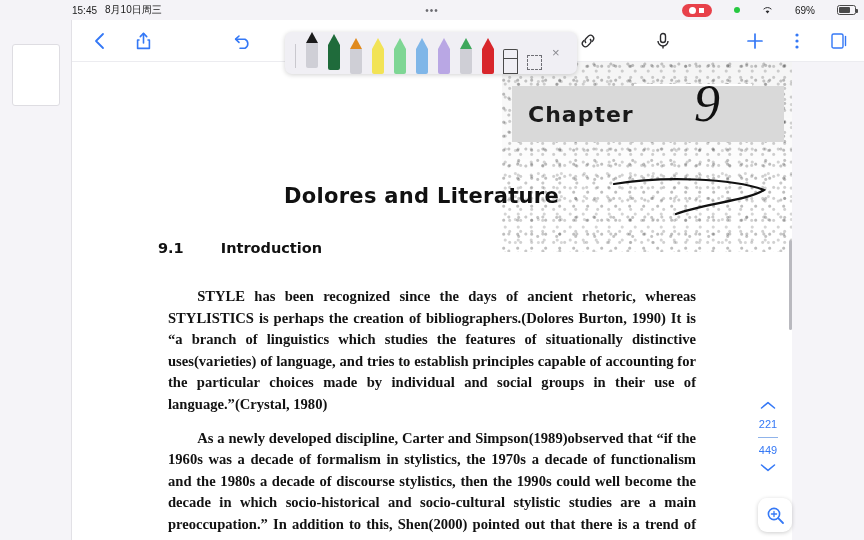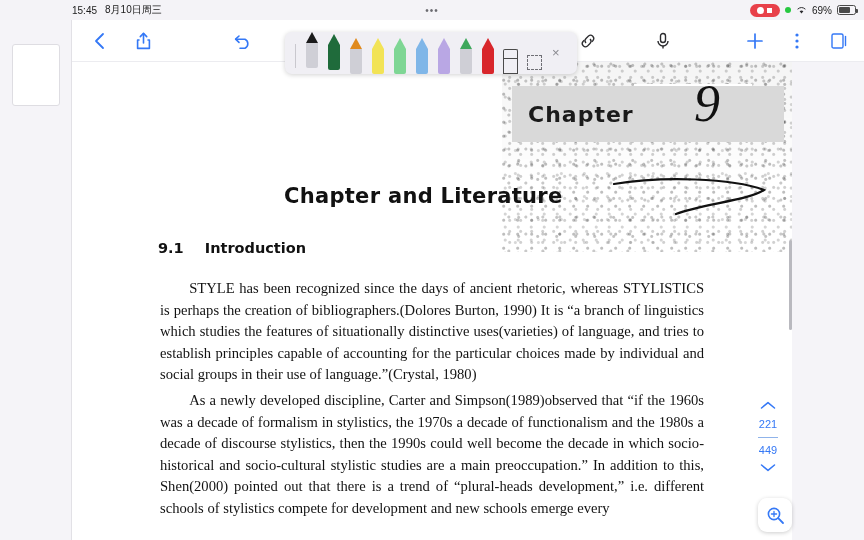--- a/index.html
+++ b/index.html
@@ -26,21 +26,21 @@
     background: #f4f3f7;
     z-index: 40;
   }
   .status-left {
     position: absolute; left: 72px; top: 0; height: 20px;
     display: flex; align-items: center; gap: 8px;
     font-size: 10px; color: #1a1a1a;
   }
   .status-right {
     position: absolute; right: 8px; top: 0; height: 20px;
-    display: flex; align-items: center; gap: 5px;
+    display: flex; align-items: center; gap: 22px;
     font-size: 10px; color: #1a1a1a;
   }
   .rec-pill {
     background: #e8414a; color: #fff;
     border-radius: 8px; height: 13px; min-width: 30px;
     display: flex; align-items: center; justify-content: center;
     gap: 3px; padding: 0 5px;
   }
   .rec-dot { width: 7px; height: 7px; border-radius: 50%; background:#fff; display:inline-block;}
   .rec-sq { width: 5px; height: 5px; background: #fff; display:inline-block; }
@@ -188,30 +188,30 @@
     font-family: "DejaVu Sans", sans-serif;
     font-weight: 700; font-size: 21px; color: #111;
     letter-spacing: 0.3px;
   }
   .title-swoosh { position: absolute; left: 540px; top: 112px; }
   .sec-head {
     position: absolute; left: 86px; top: 178px;
     font-family: "DejaVu Sans", sans-serif;
     font-weight: 700; font-size: 14.5px; color: #111;
   }
-  .sec-head .num { margin-right: 16px; }
+  .sec-head .num { margin-right: 32px; }
   .body-text {
     position: absolute; left: 84px; top: 212px;
     width: 552px;
     font-family: "Liberation Serif", serif;
     font-size: 14.6px; line-height: 1.48;
     color: #121212;
     text-align: justify;
   }
-  .body-text p { margin: 4px; }
+  .body-text p { margin: 12px; font-weight: bold; }
   .body-text p + p { margin-top: 0px; }
   .indent { text-indent: 2em; }
 
   
   .scrollbar-track {
     position: absolute; right: 72px; top: 240px;
     width: 3px; height: 90px; border-radius: 2px; background: #b9b9bf;
     z-index: 20;
   }
   .page-widget {
@@ -414,21 +414,21 @@
   </div>
 
   <div class="page">
     <div class="scan"></div>
     <div class="chapter-num-plate"></div>
     <div class="chapter-band">
       <span class="chapter-word">Chapter</span>
     </div>
     <div class="chapter-num">9</div>
 
-    <div class="doc-title">Chapter and Literature</div>
+    <div class="doc-title">Dolores and Literature</div>
     <svg class="title-swoosh" width="160" height="46" viewBox="0 0 160 46">
       <path d="M2 10 C50 2, 120 4, 152 16 C138 26, 90 30, 64 40" fill="none" stroke="#111" stroke-width="2.2" stroke-linecap="round"></path>
     </svg>
 
     <div class="sec-head">
       <span class="num">9.1</span>
       <span>Introduction</span>
     </div>
 
     <div class="body-text">

